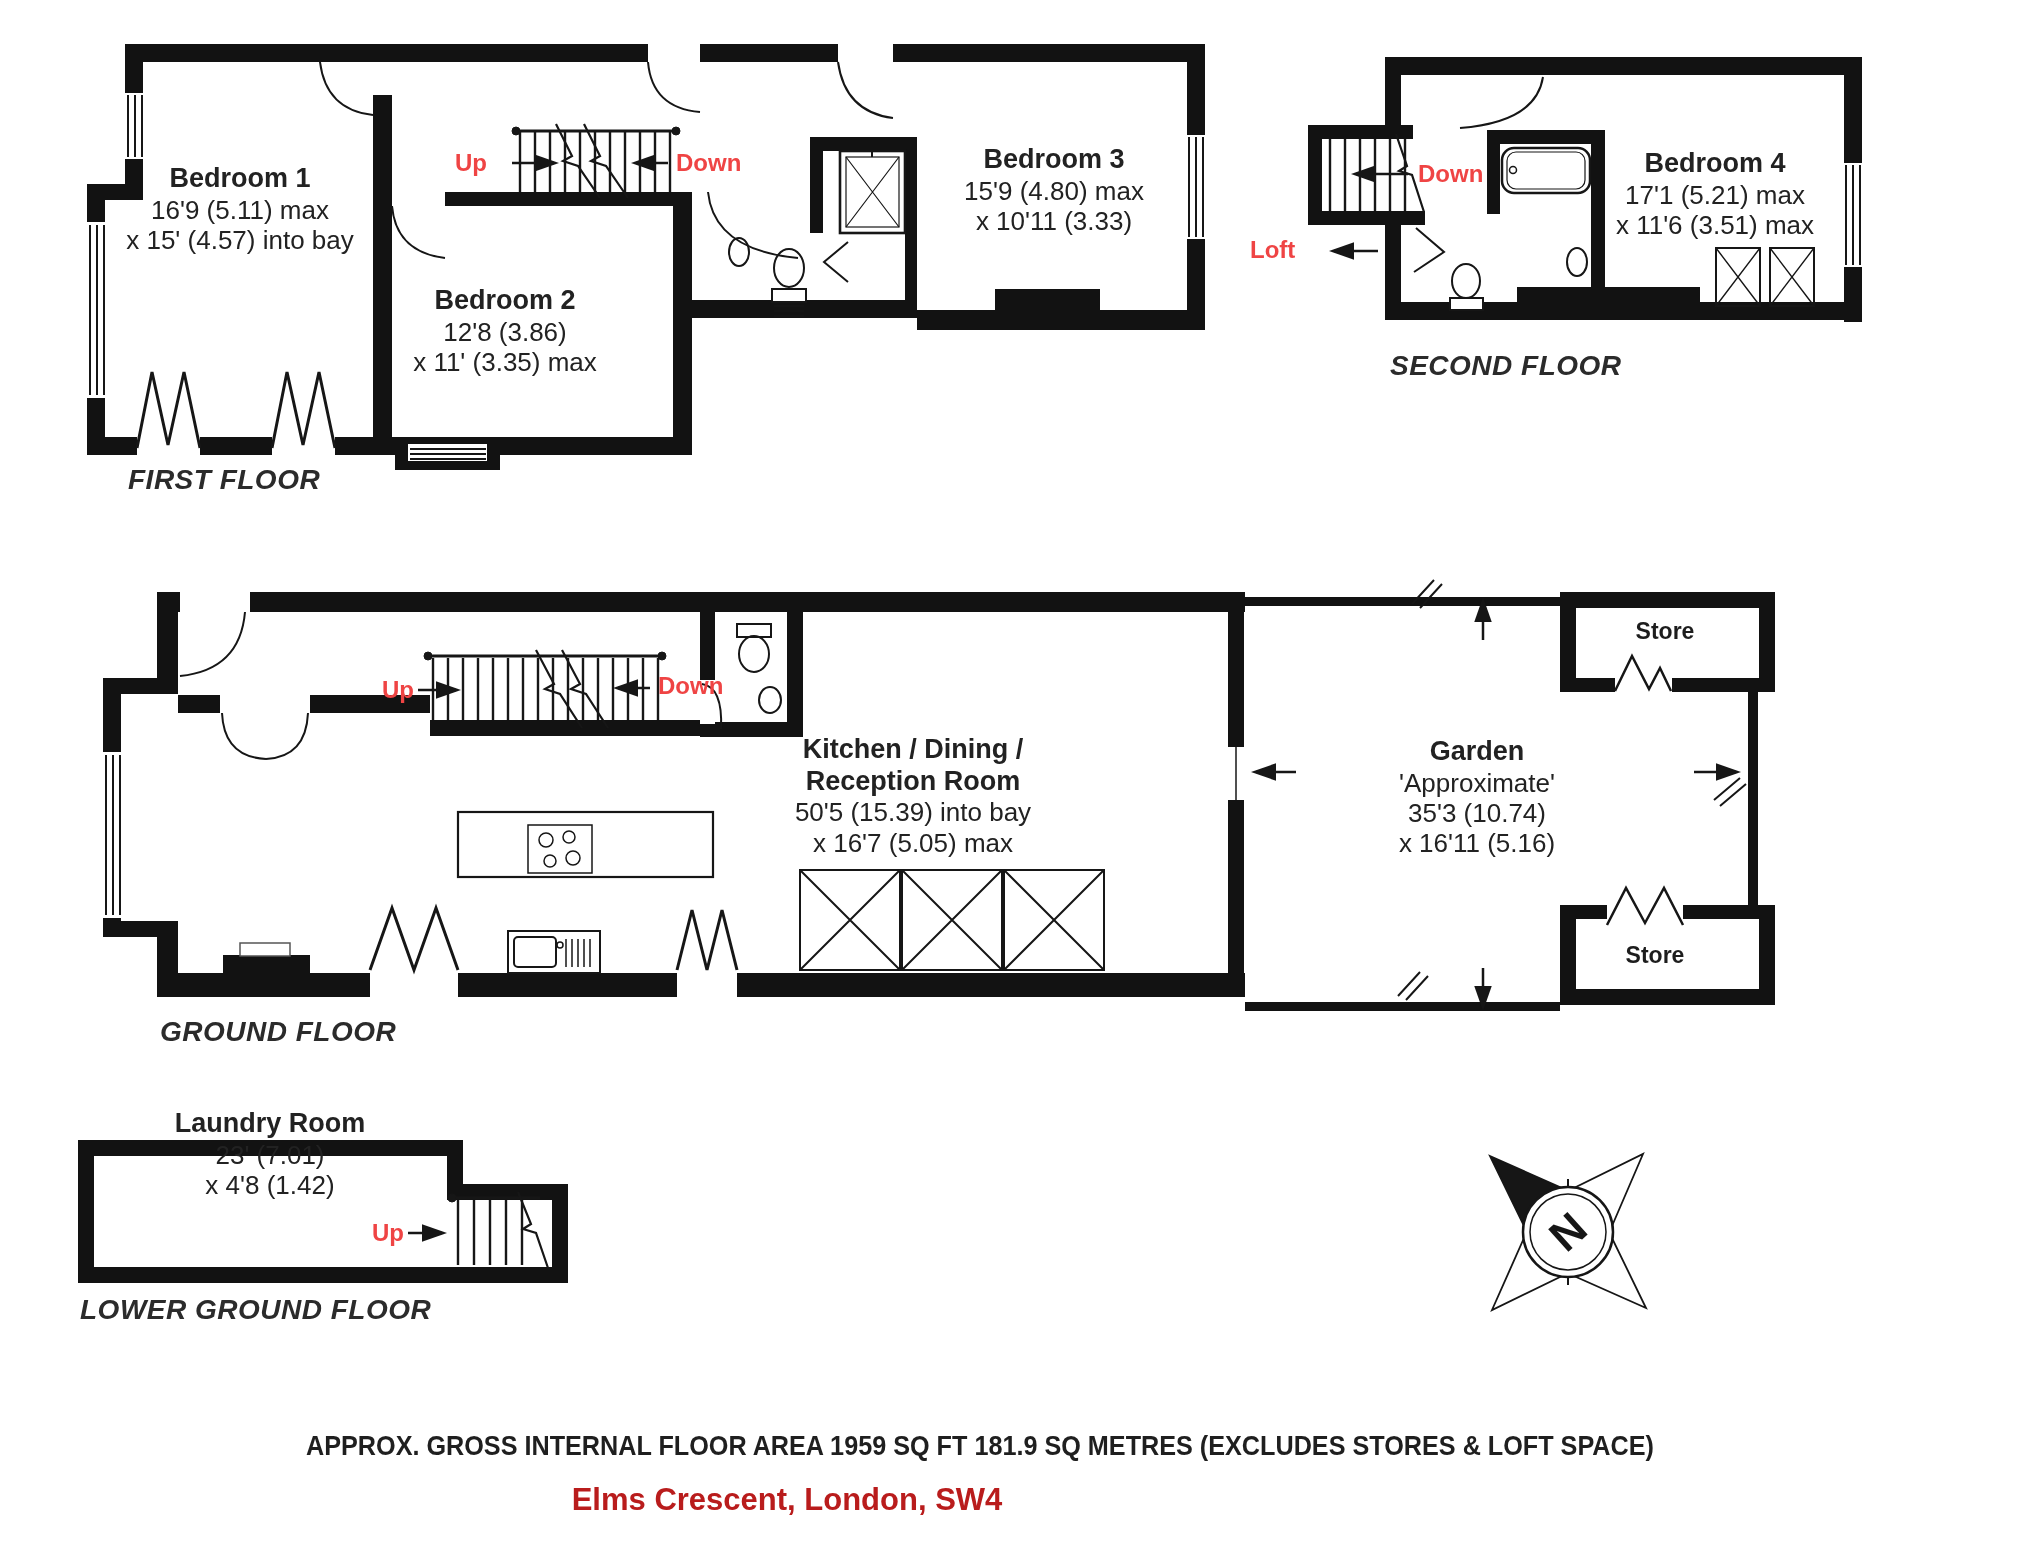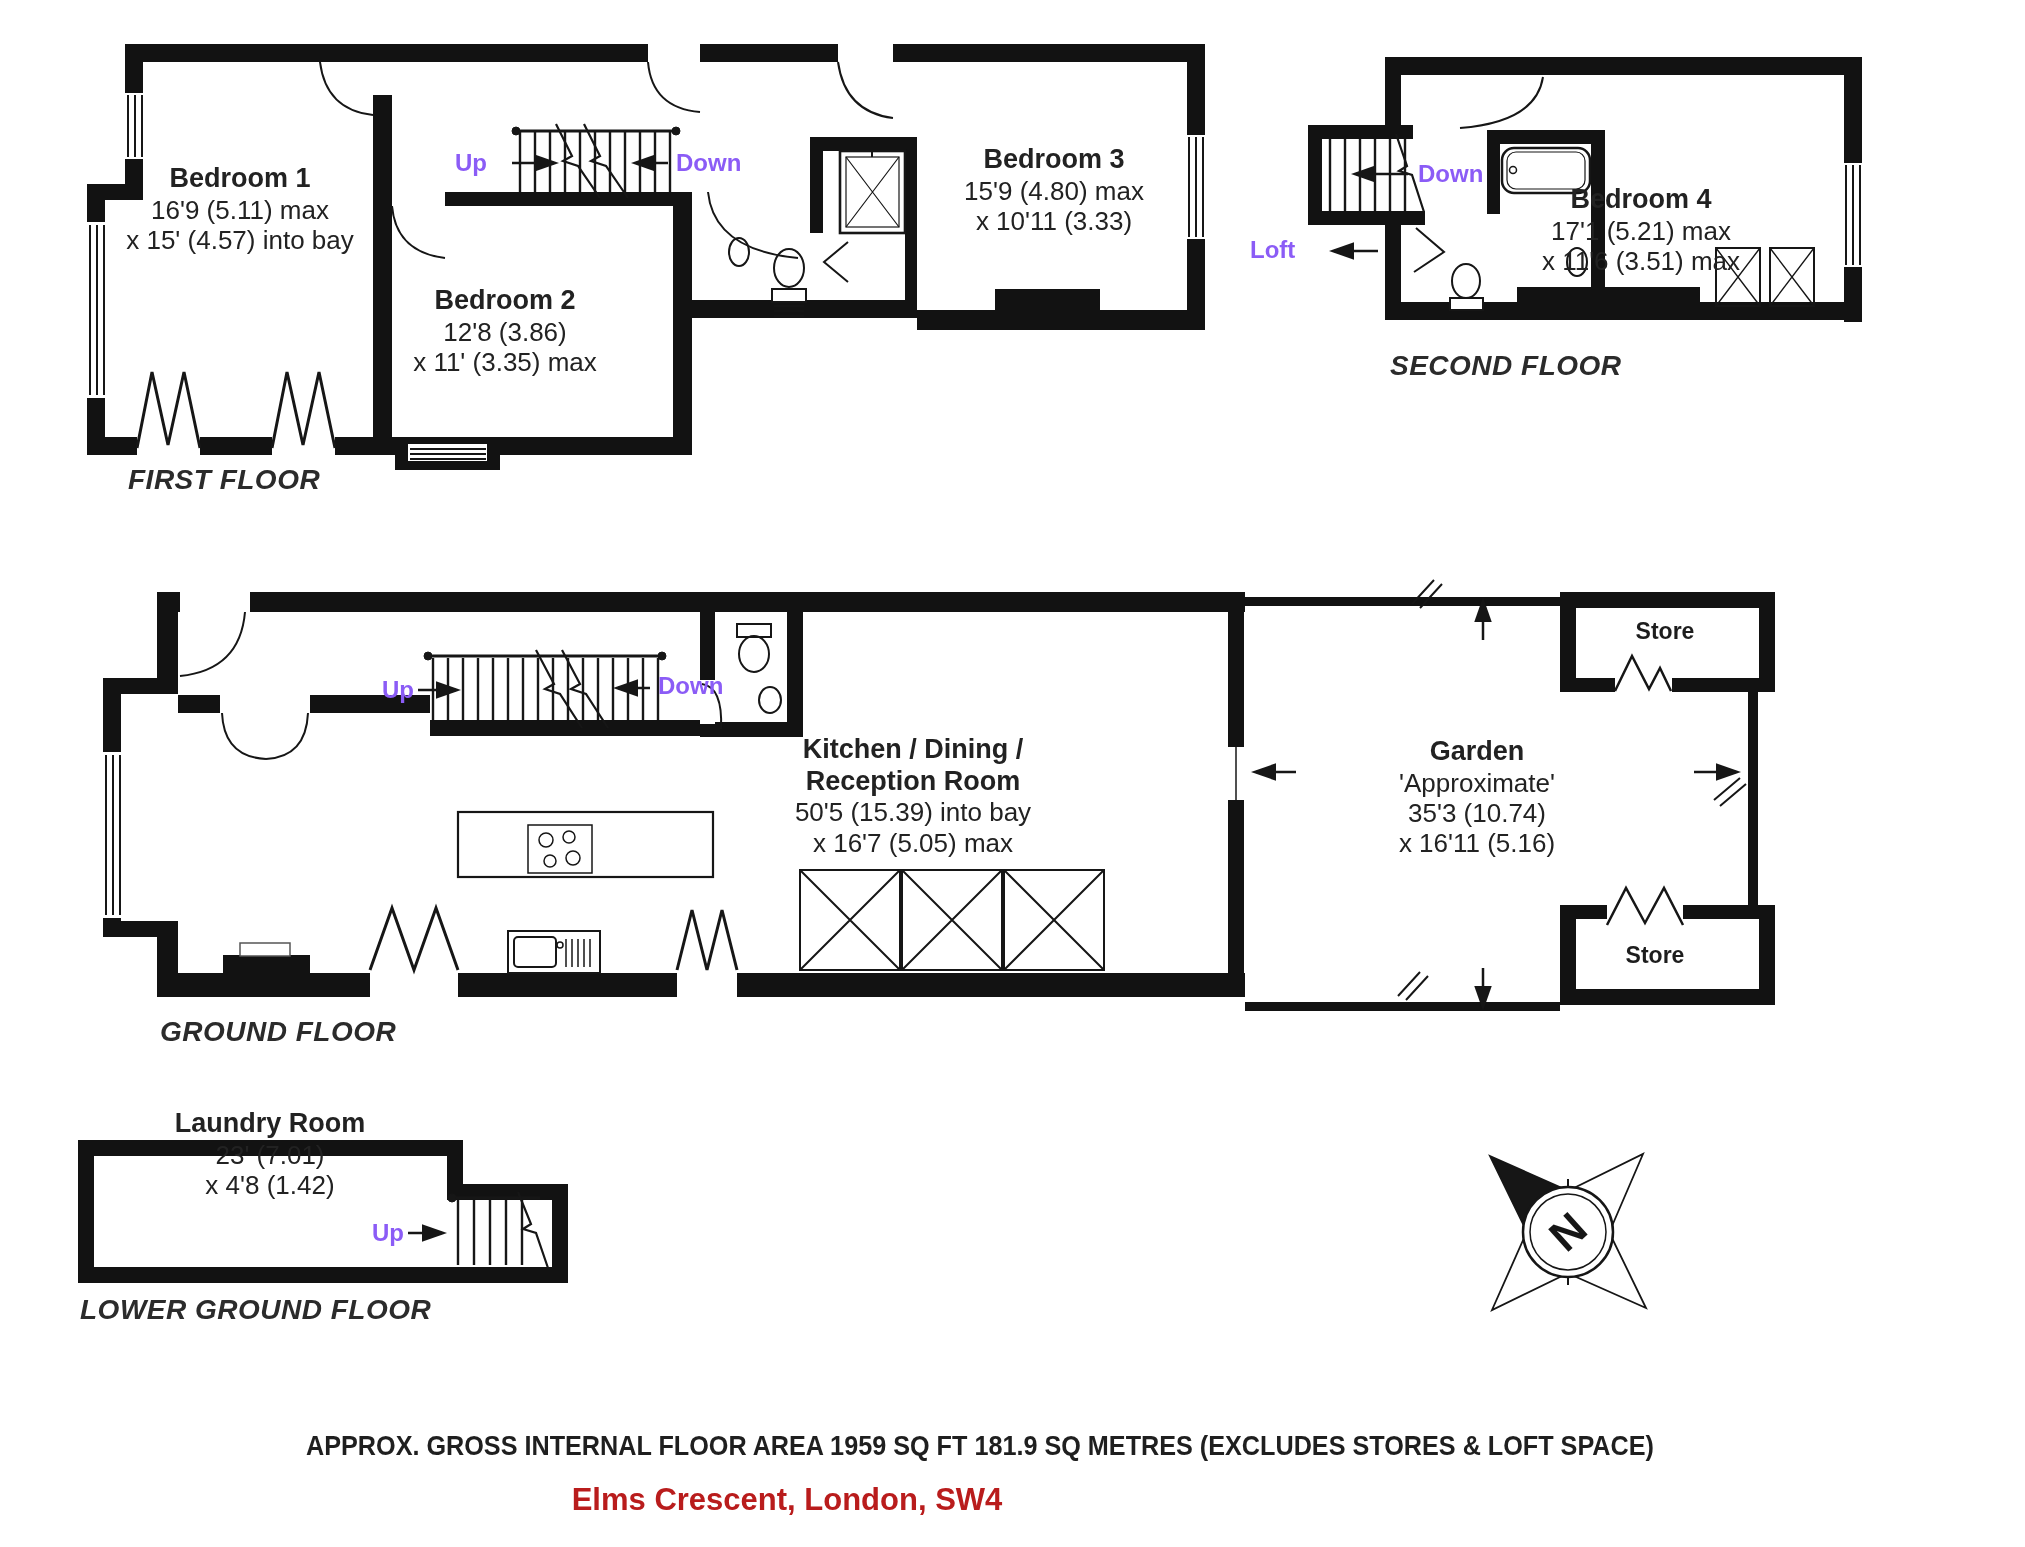--- a/index.html
+++ b/index.html
@@ -2,21 +2,21 @@
 <html><head>
 <meta charset="utf-8">
 <style>
   html,body{margin:0;padding:0;background:#ffffff;}
   #stage{position:relative;width:2025px;height:1547px;background:#ffffff;overflow:hidden;
          font-family:"Liberation Sans", sans-serif;color:#222;}
   #plansvg{position:absolute;left:0;top:0;}
   .rlabel{position:absolute;text-align:center;line-height:1.17;color:#222;}
   .rn{font-weight:bold;font-size:27px;}
   .rd{font-size:26px;}
-  .dirlabel{position:absolute;font-weight:bold;font-size:24px;color:#8b5cf6;}
+  .dirlabel{position:absolute;font-weight:bold;font-size:24px;color:#ef4444;}
   .floorlabel{position:absolute;font-weight:bold;font-size:28px;letter-spacing:.5px;color:#2b2b2b;font-style:italic;}
   .storelabel{position:absolute;font-weight:bold;font-size:23px;color:#1d1d1d;text-align:center;width:140px;}
   .ftr1{position:absolute;left:200px;top:1430px;width:1560px;text-align:center;
         font-weight:bold;font-size:28px;color:#1f1f1f;transform:scaleX(.9);}
   .ftr2{position:absolute;left:307px;top:1482px;width:960px;text-align:center;
         font-weight:bold;font-size:31px;color:#b91c1c;}
 </style>
 </head>
 <body>
 
@@ -310,21 +310,21 @@
   </div>
   <div class="rlabel" style="left:928px;top:144px;width:252px;">
     <div class="rn">Bedroom 3</div>
     <div class="rd">15'9 (4.80) max</div>
     <div class="rd">x 10'11 (3.33)</div>
   </div>
   <div class="dirlabel" style="left:455px;top:149px;">Up</div>
   <div class="dirlabel" style="left:676px;top:149px;">Down</div>
   <div class="floorlabel" style="left:128px;top:464px;">FIRST FLOOR</div>
 
-  <div class="rlabel" style="left:1516px;top:148px;width:250px;margin-top:36px;">
+  <div class="rlabel" style="left:1590px;top:148px;width:250px;">
     <div class="rn">Bedroom 4</div>
     <div class="rd">17'1 (5.21) max</div>
     <div class="rd">x 11'6 (3.51) max</div>
   </div>
   <div class="dirlabel" style="left:1418px;top:160px;">Down</div>
   <div class="dirlabel" style="left:1250px;top:236px;">Loft</div>
   <div class="floorlabel" style="left:1390px;top:350px;">SECOND FLOOR</div>
 
   <div class="rlabel" style="left:788px;top:734px;width:250px;">
     <div class="rn">Kitchen / Dining /</div>

